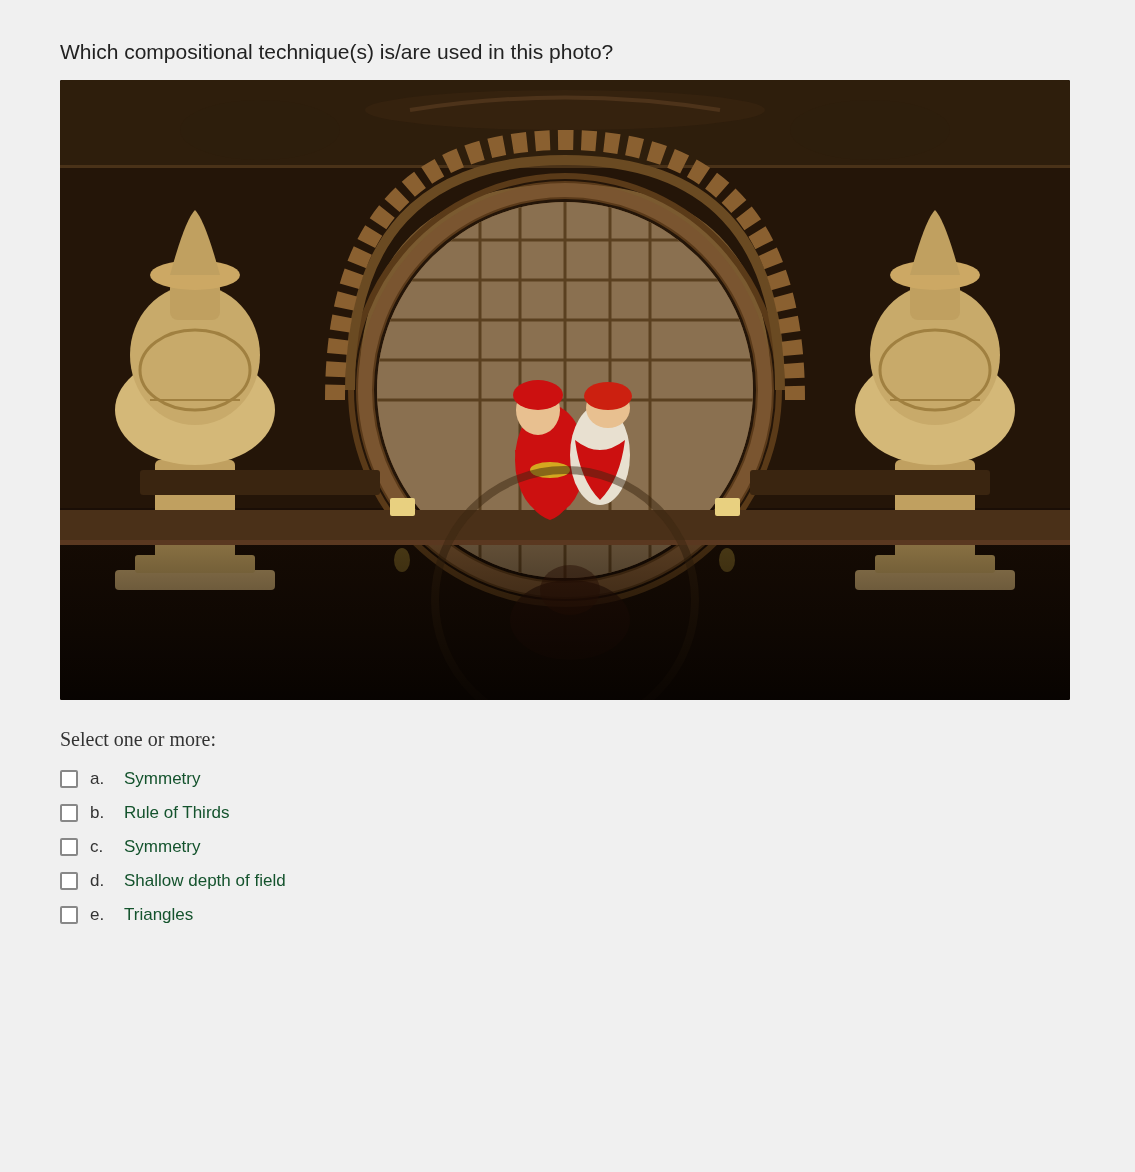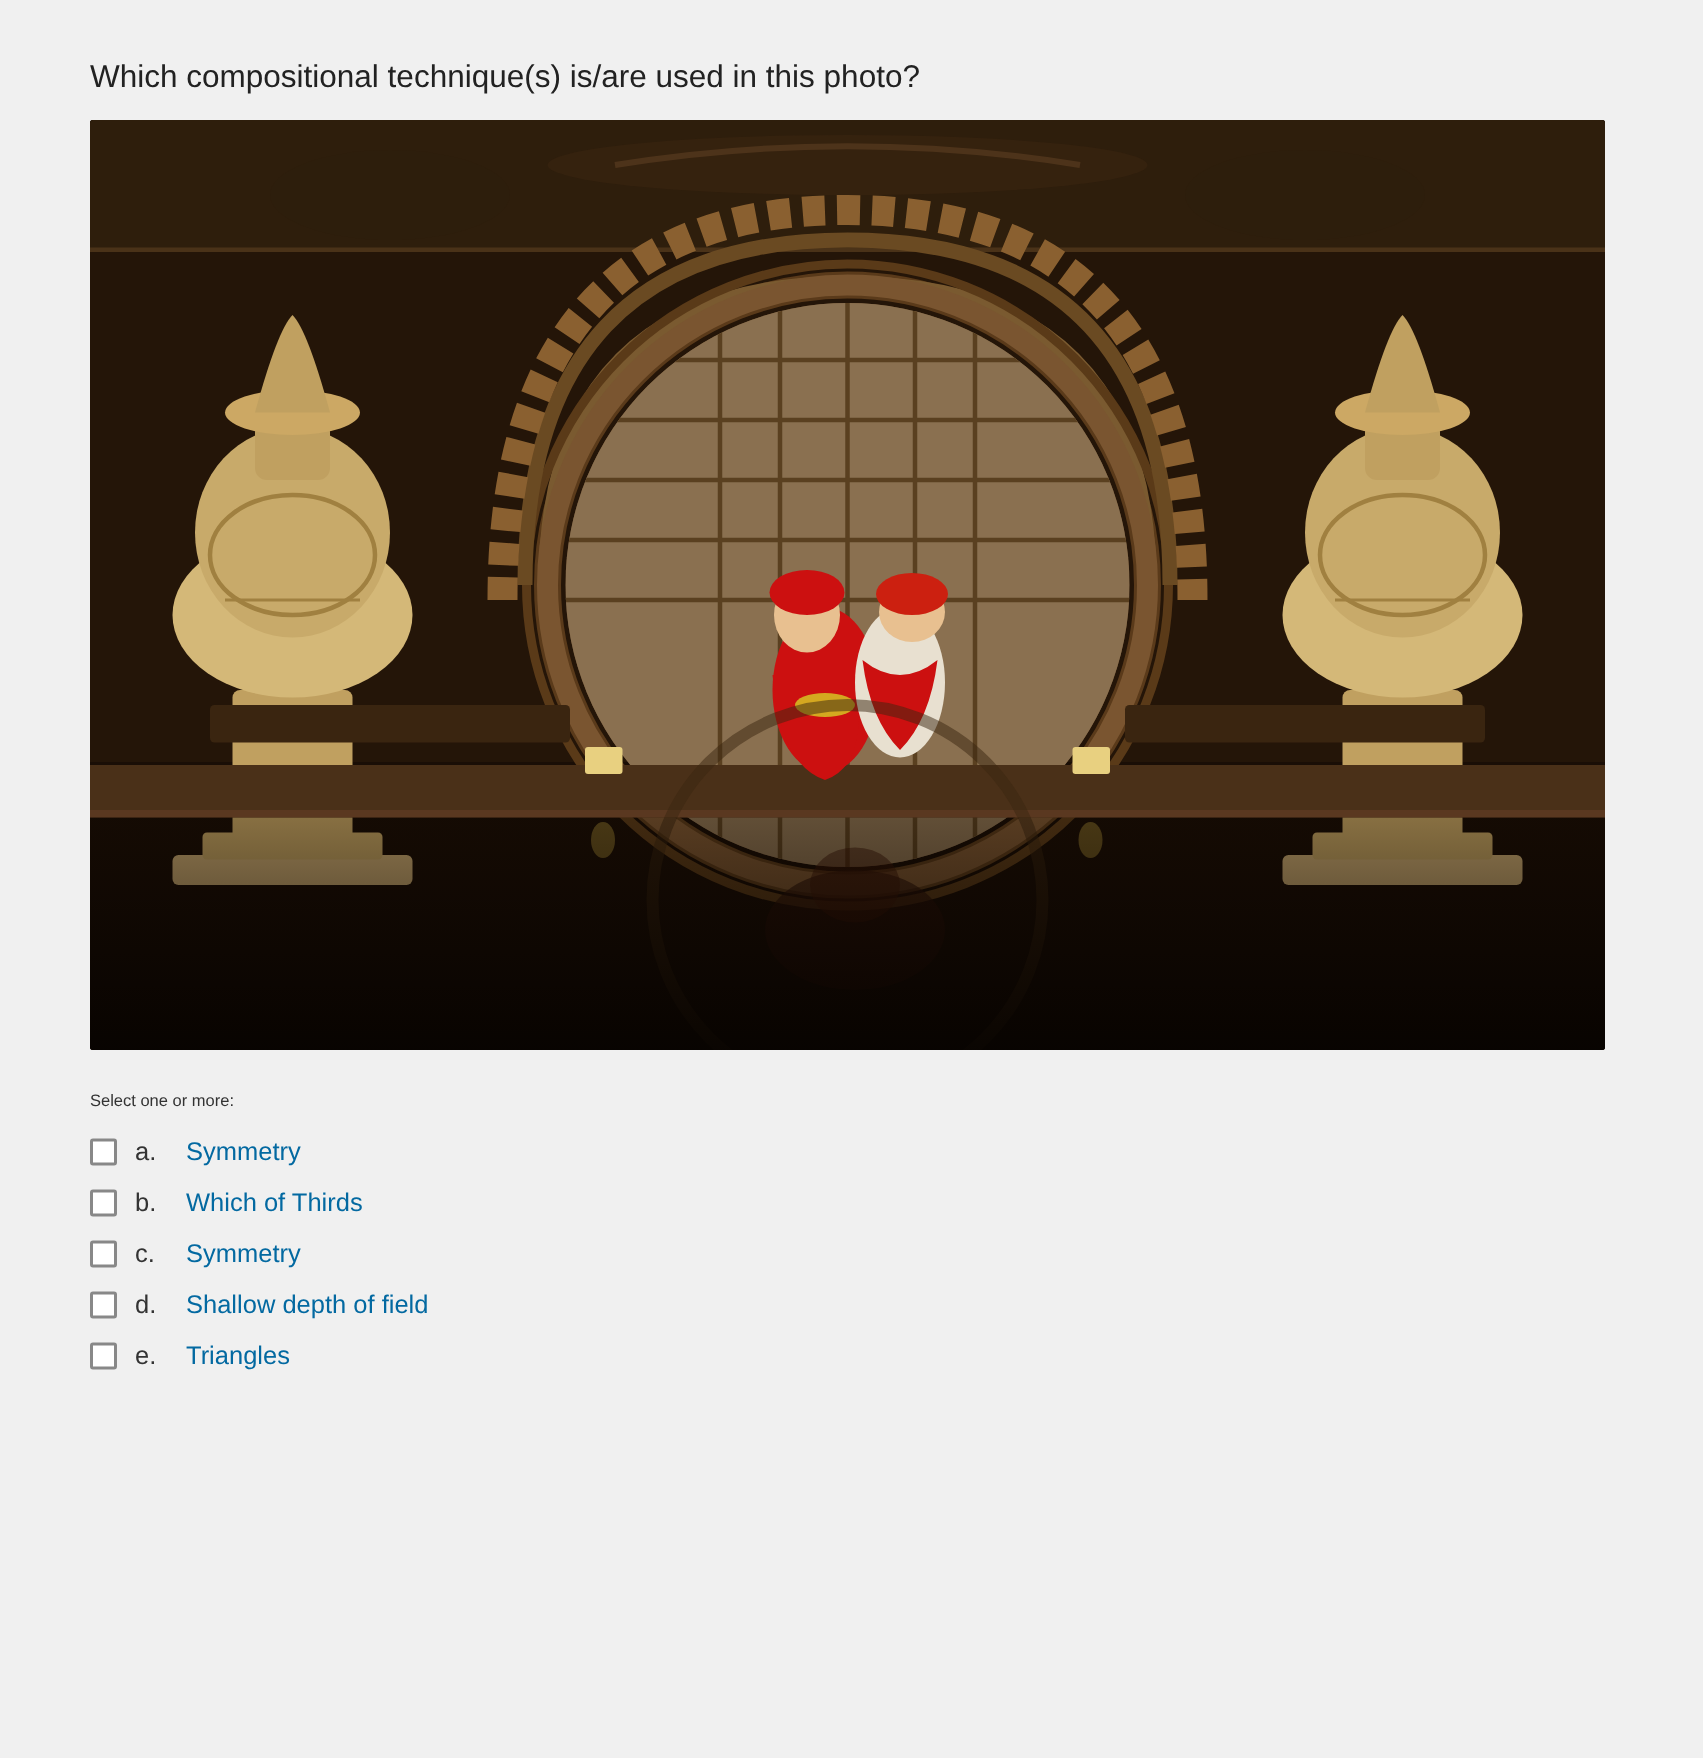--- a/index.html
+++ b/index.html
@@ -29,23 +29,24 @@
       height: 620px;
       background: #1a1008;
       border-radius: 2px;
       overflow: hidden;
       position: relative;
       margin-bottom: 28px;
     }
 
     
     .select-label {
-      font-size: 11px;
+      font-size: 20px;
       color: #333;
       margin-bottom: 18px;
+      font-family: Liberation Serif, serif;
     }
 
     .options-list {
       list-style: none;
       display: flex;
       flex-direction: column;
       gap: 14px;
     }
 
     .option-item {
@@ -66,21 +67,21 @@
       flex-shrink: 0;
       display: inline-block;
     }
 
     .option-letter {
       min-width: 22px;
       color: #333;
     }
 
     .option-text {
-      color: #0369a1;
+      color: #14532d;
     }
 
     
     .photo-svg {
       width: 100%;
       height: 100%;
     }
   </style>
 </head>
 <body>
@@ -211,21 +212,21 @@
 
 <ul class="options-list">
 <li class="option-item">
       <span class="option-checkbox"></span>
       <span class="option-letter">a.</span>
       <span class="option-text">Symmetry</span>
     </li>
     <li class="option-item">
       <span class="option-checkbox"></span>
       <span class="option-letter">b.</span>
-      <span class="option-text">Which of Thirds</span>
+      <span class="option-text">Rule of Thirds</span>
     </li>
     <li class="option-item">
       <span class="option-checkbox"></span>
       <span class="option-letter">c.</span>
       <span class="option-text">Symmetry</span>
     </li>
     <li class="option-item">
       <span class="option-checkbox"></span>
       <span class="option-letter">d.</span>
       <span class="option-text">Shallow depth of field</span>

